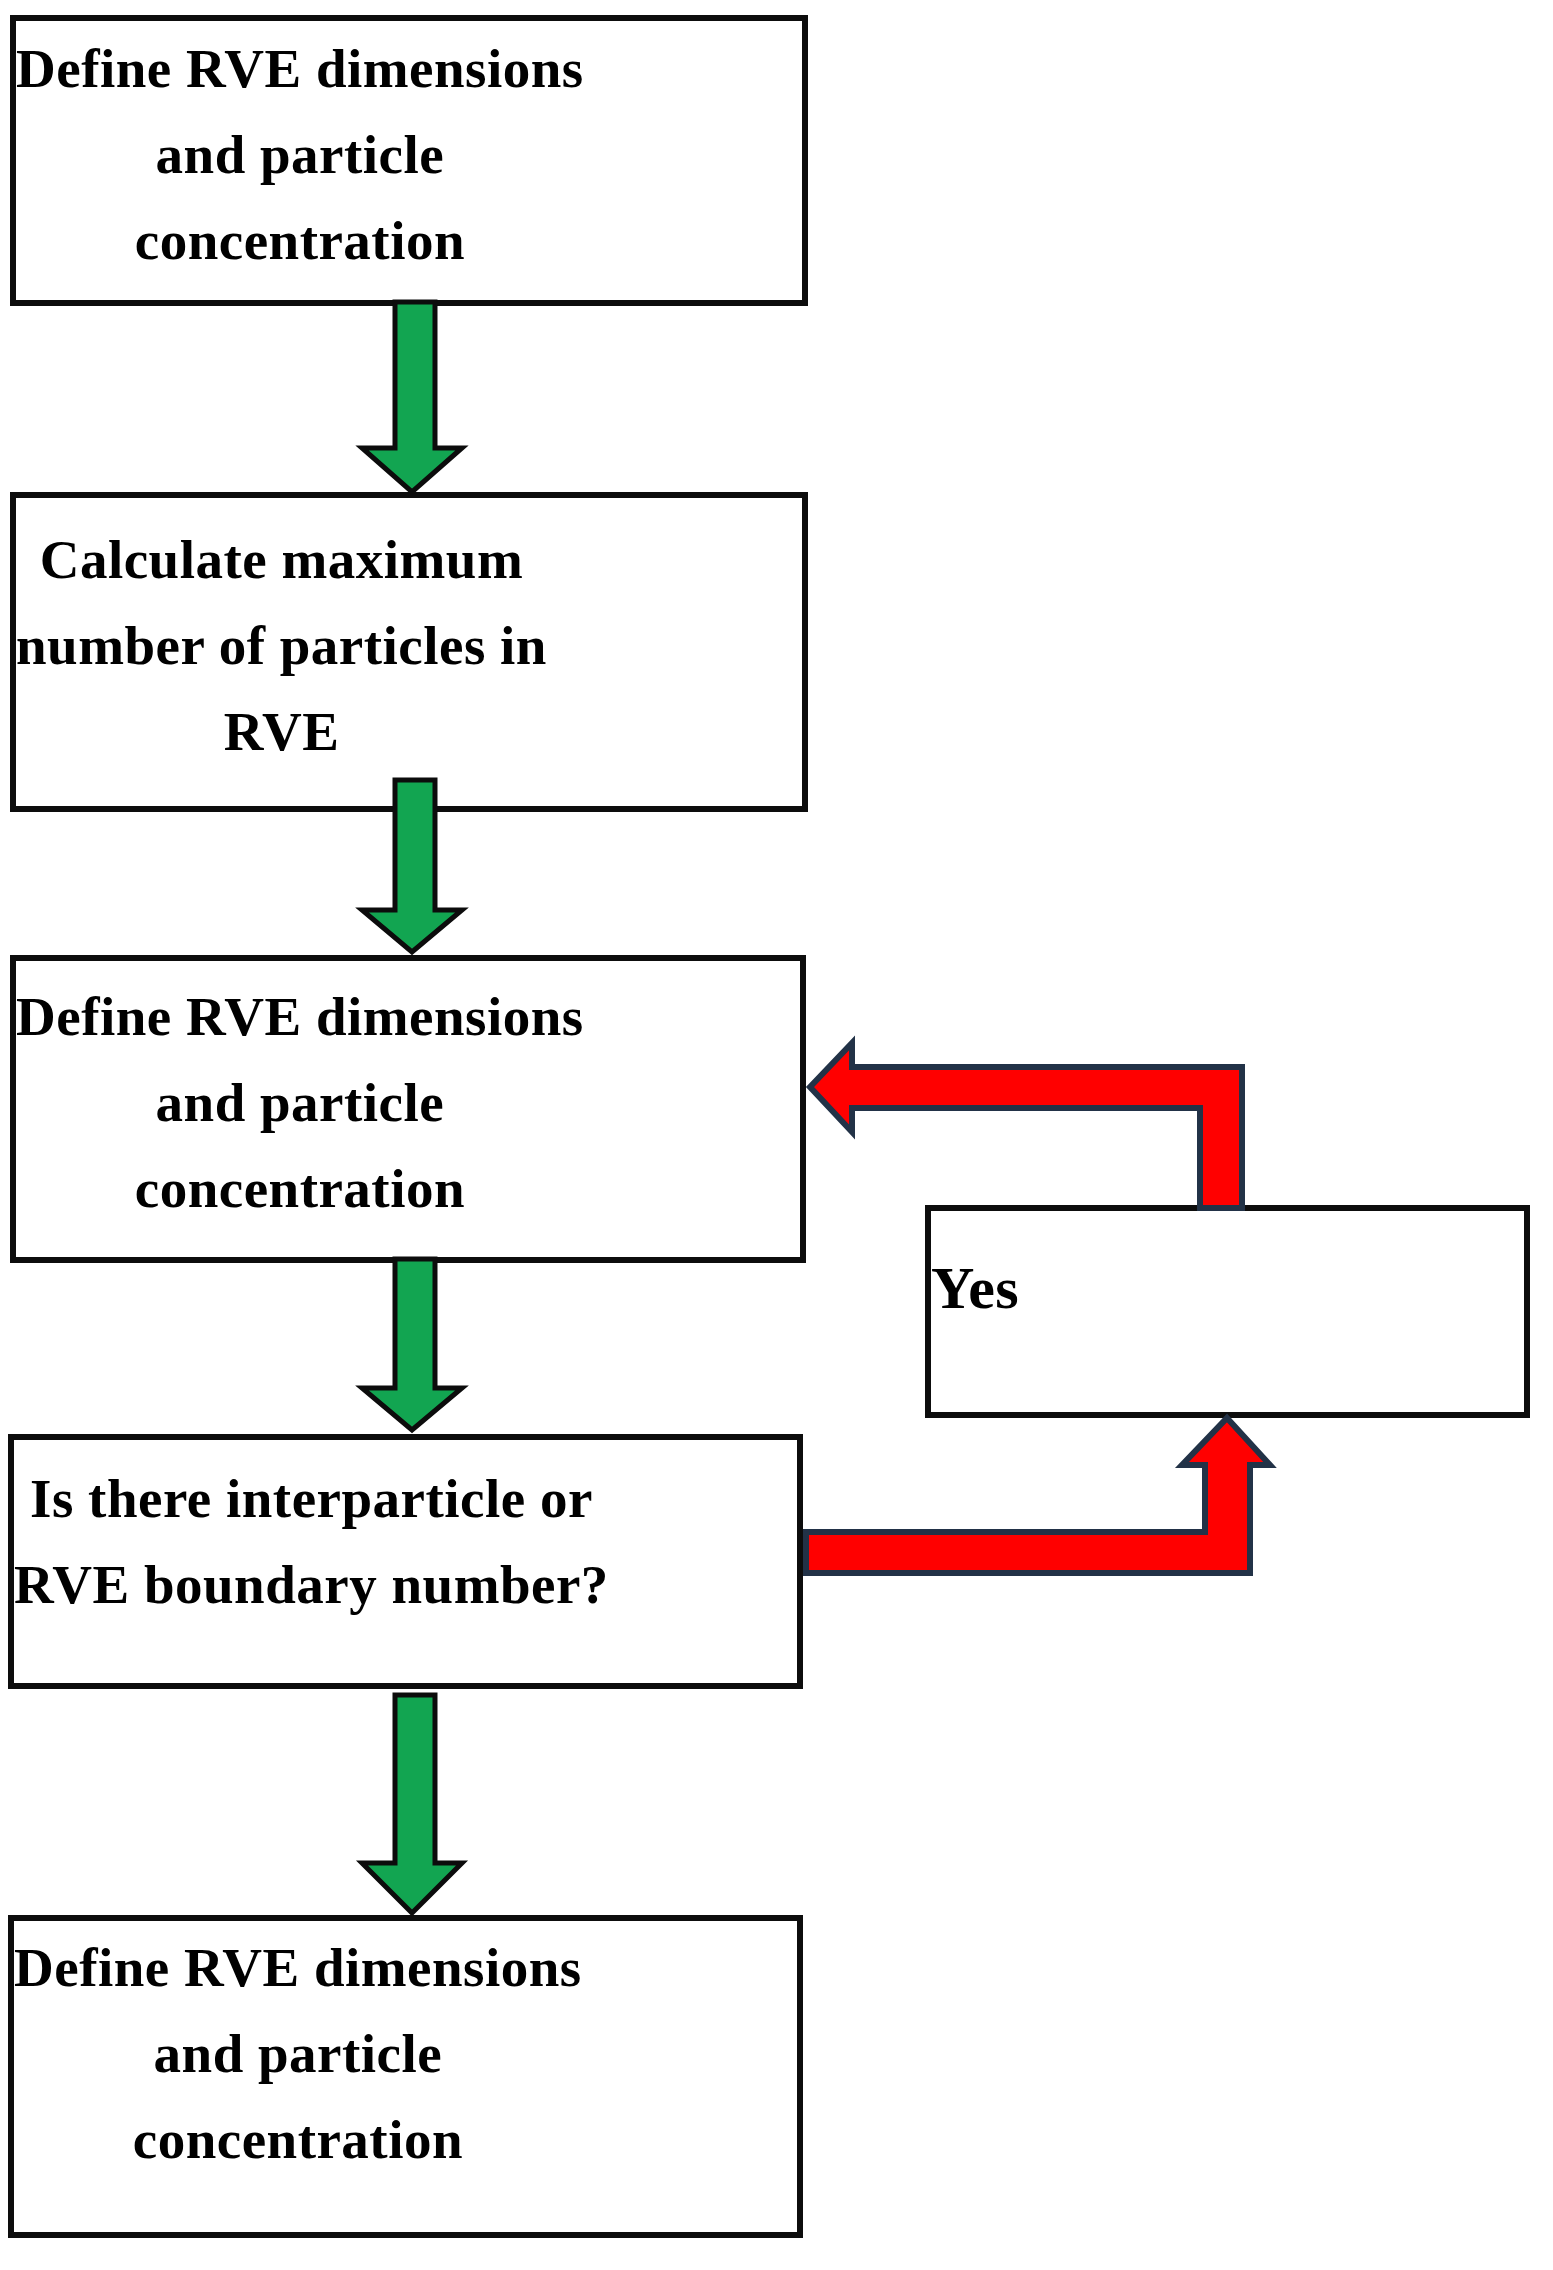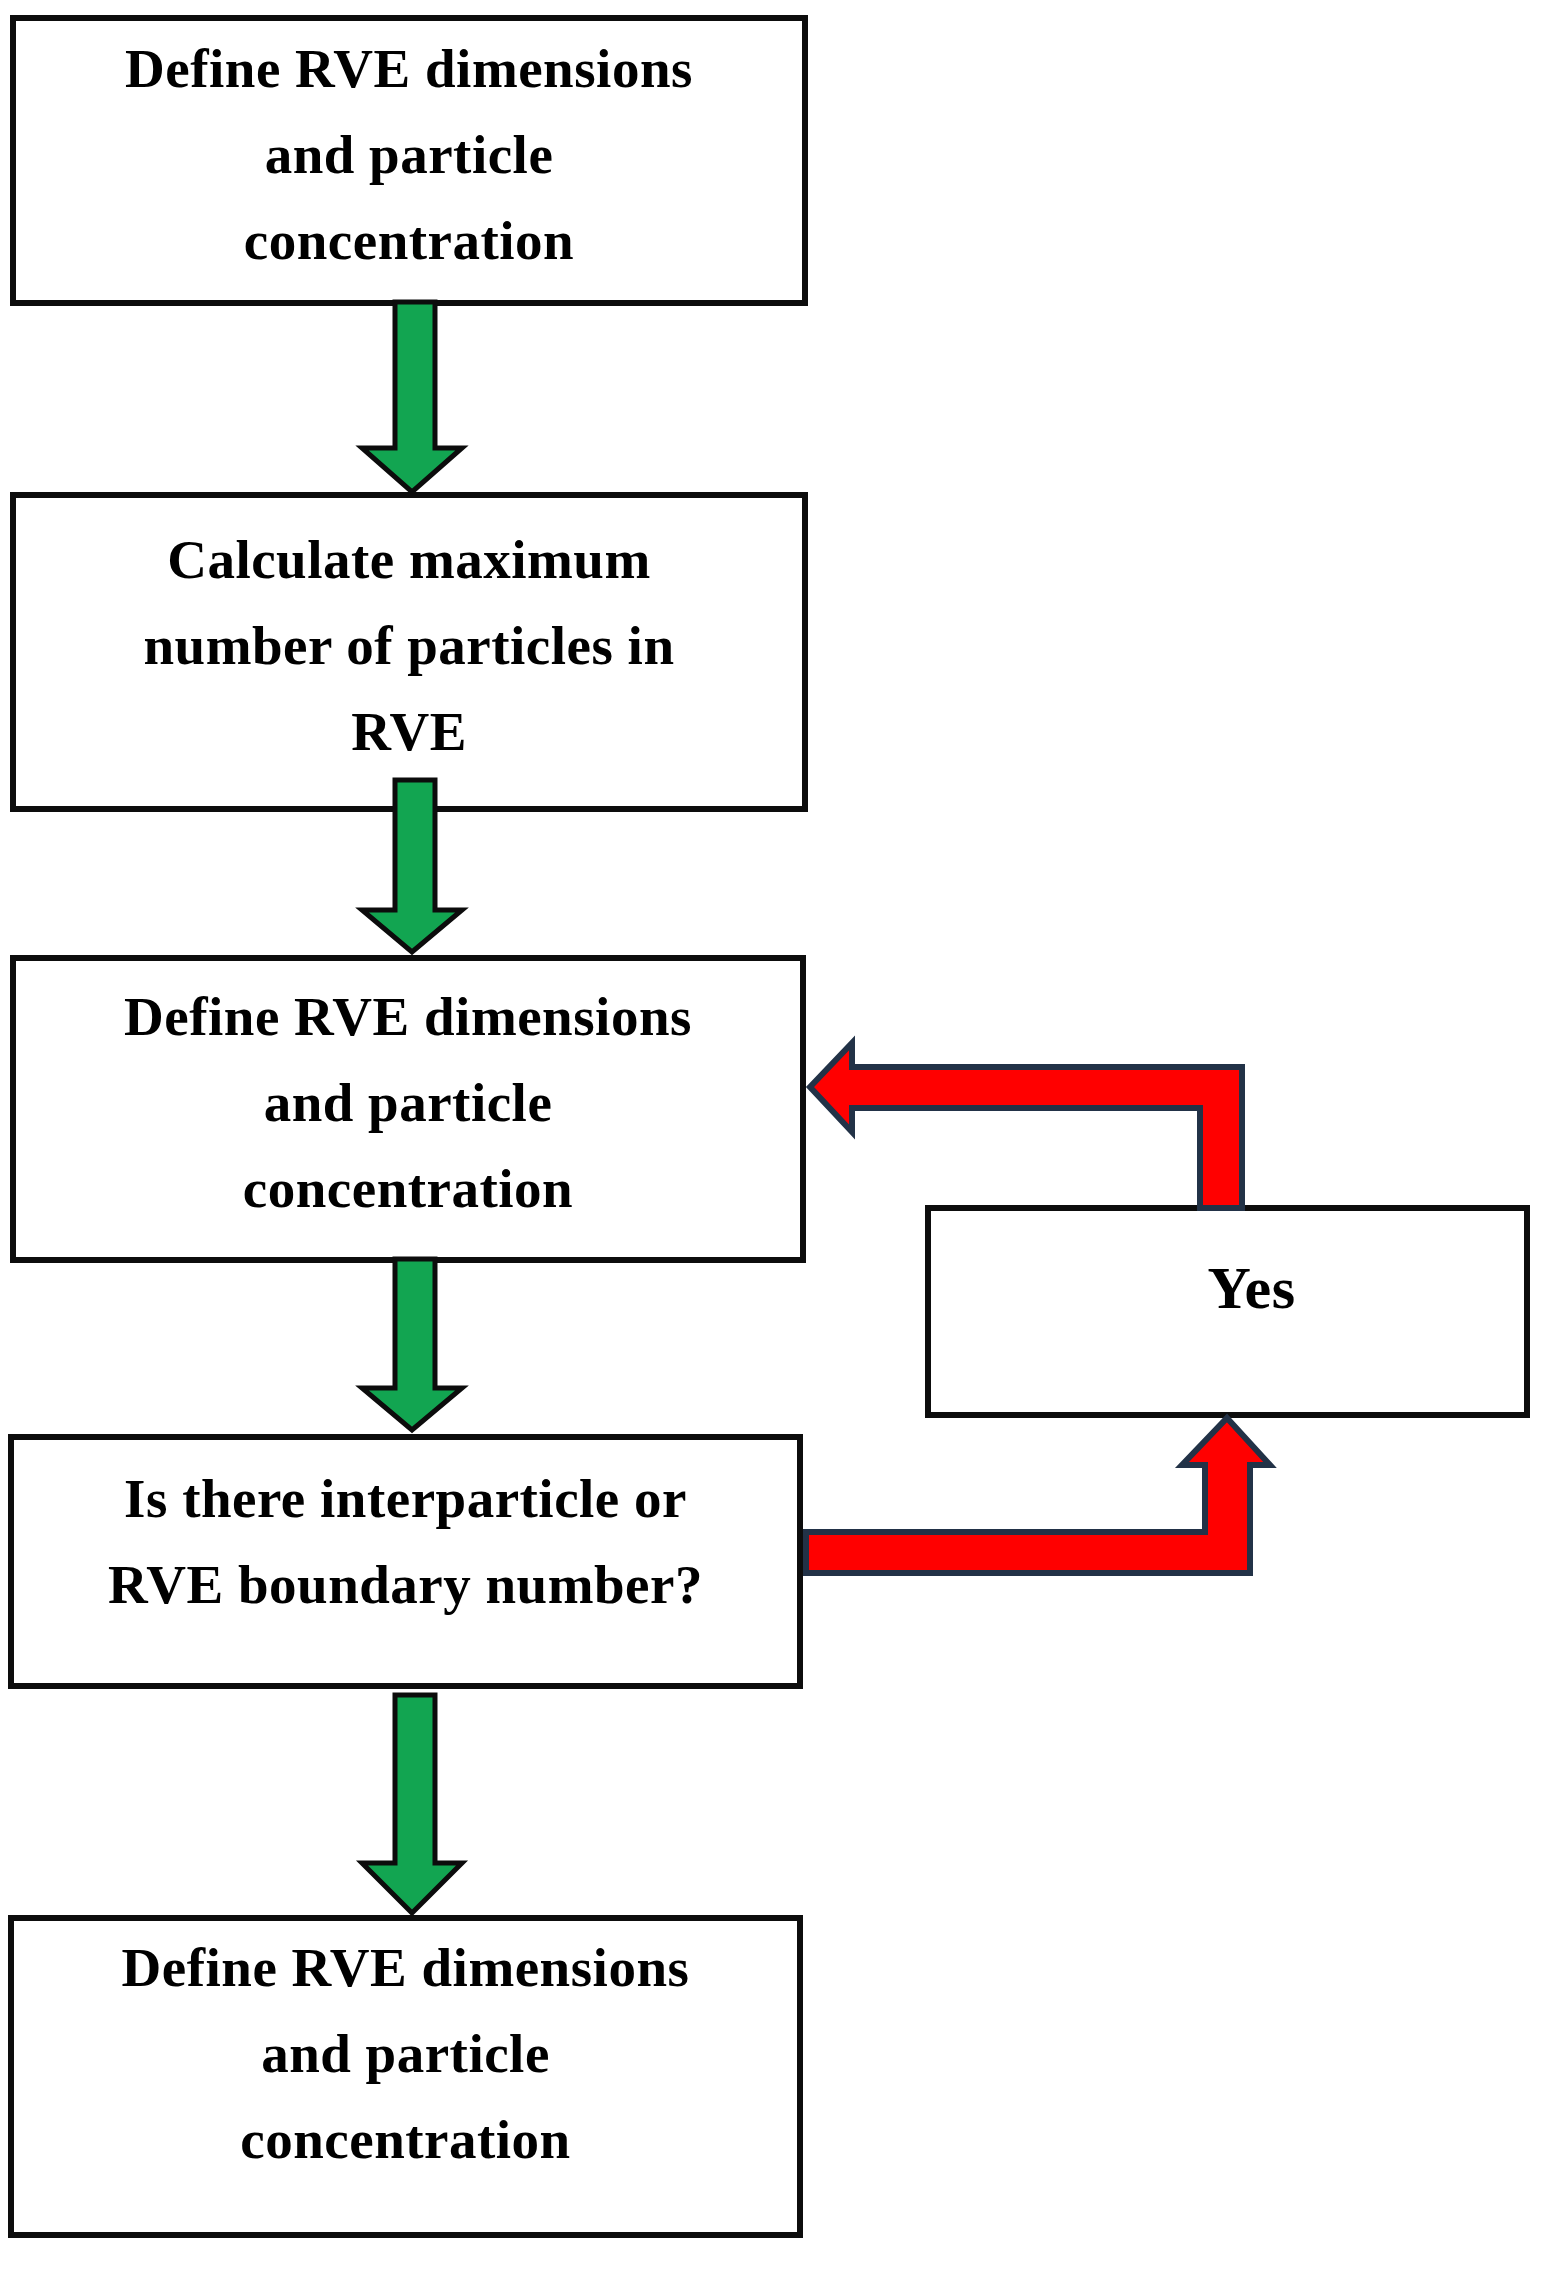--- a/index.html
+++ b/index.html
@@ -11,39 +11,38 @@
     overflow:hidden;
     font-family:"Liberation Serif","DejaVu Serif",serif;
   }
   .box{
     position:absolute;
     box-sizing:border-box;
     background:#ffffff;
     border:6px solid #0d0d0d;
     display:flex;
     align-items:center;
-    justify-content:center;
     text-align:center;
     color:#000000;
     font-weight:bold;
   }
   .box .label{
     white-space:pre-line;
     font-size:55px;
     line-height:86px;
     letter-spacing:0.5px;
   }
   
   .b1{left:10px;  top:15px;   width:798px; height:291px; padding-bottom:12px;}
   .b2{left:10px;  top:492px;  width:798px; height:320px; padding-bottom:12px;}
   .b3{left:10px;  top:955px;  width:796px; height:308px; padding-bottom:12px;}
   .b4{left:8px;   top:1434px; width:795px; height:255px; padding-bottom:40px;}
   .b5{left:8px;   top:1915px; width:795px; height:323px; padding-bottom:46px;}
   
-  .byes{left:925px; top:1205px; width:605px; height:213px; padding-bottom:48px;padding-left:48px;}
+  .byes{left:925px; top:1205px; width:605px; height:213px; padding-bottom:48px;}
   .byes .label{font-size:60px; line-height:60px;}
   .arrow{position:absolute; overflow:visible; display:block;}
   .green-poly{stroke:#0c0c0c; stroke-width:5px;}
   .red-poly{stroke-width:6px;}
 </style>
 </head>
 <body>
 
 <div class="stage">
 

